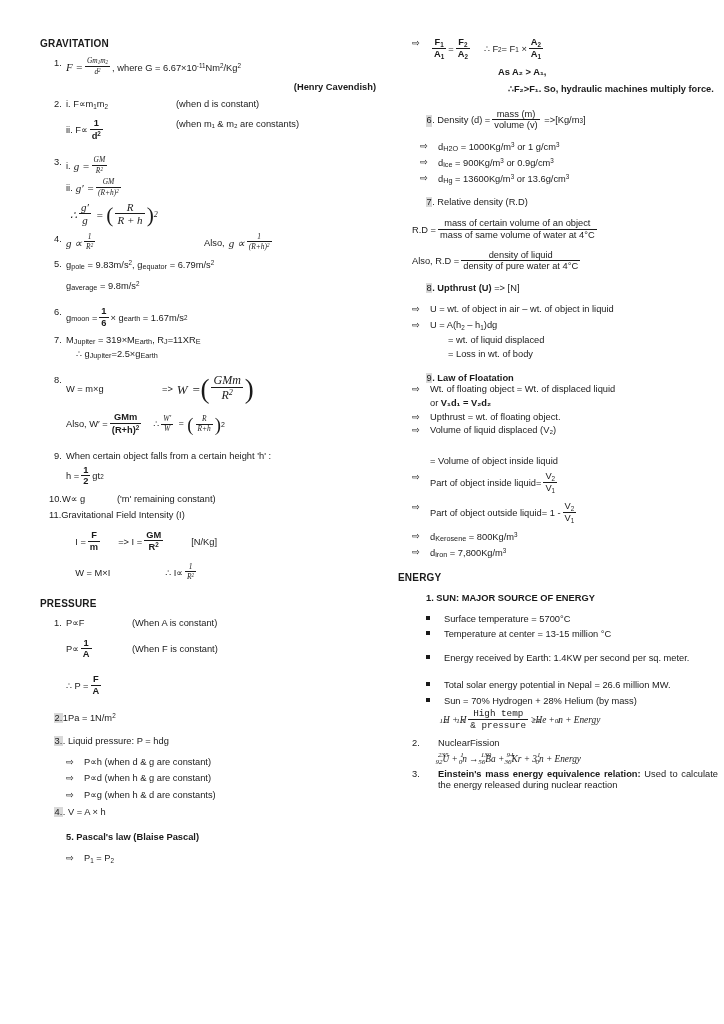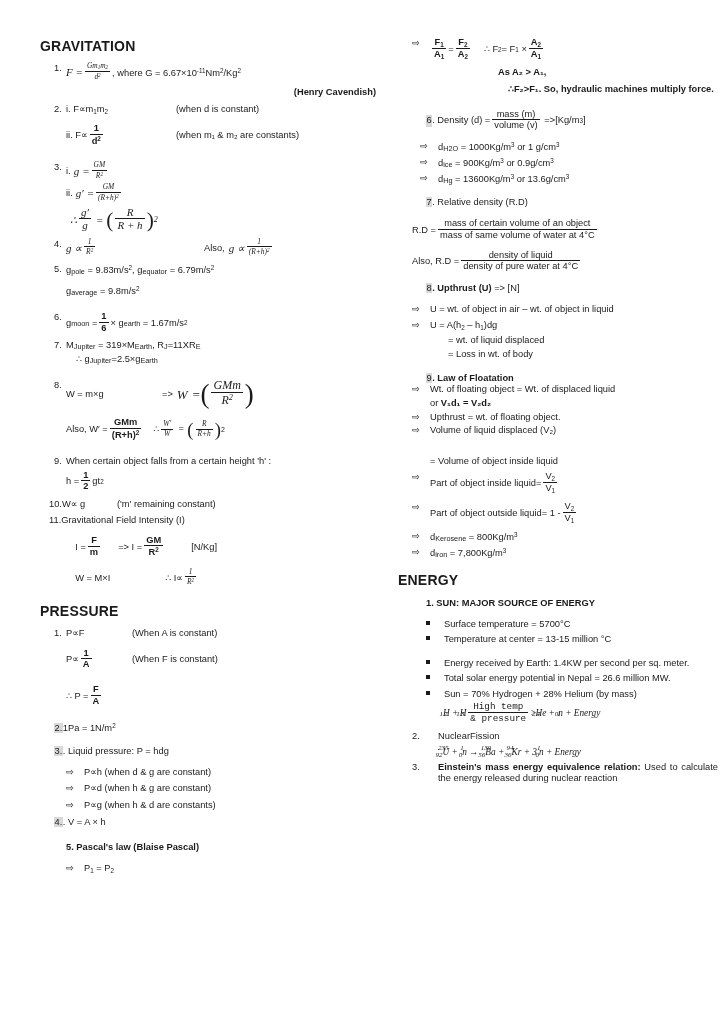--- a/index.html
+++ b/index.html
@@ -26,21 +26,21 @@
   .cols {
     display: flex;
     align-items: flex-start;
     width: 100%;
   }
   .col-left { width: 358px; flex: 0 0 358px; }
   .col-right { width: 308px; flex: 0 0 308px; margin-left: 14px; }
 
   .section-head {
     font-weight: bold;
-    font-size: 14px;
+    font-size: 10px;
     letter-spacing: 0.2px;
     margin: 0 0 7px 0;
   }
 
   
   .row {
     display: flex;
     align-items: flex-start;
     margin: 0 0 5px 0;
   }
@@ -131,21 +131,21 @@
       </div>
 
       <div class="row">
         <div class="num">2.</div>
         <div class="body">
           <div style="display:flex">
             <div style="flex:0 0 110px"><span>i. F∝m</span><sub>1</sub><span>m</span><sub>2</sub></div>
             <div>(when d is constant)</div>
           </div>
           <div class="gap-m"></div>
-          <div style="display:flex; align-items:center">
+          <div style="display:flex; ">
             <div style="flex:0 0 110px; display:flex; align-items:center">
               <span>ii. F∝</span>
                 <span class="frac big b">
                   <span class="n">1</span>
                   <span class="d"><span>d</span><sup>2</sup></span>
                 </span>
             </div>
             <div>(when m₁ &amp; m₂ are constants)</div>
           </div>
         </div>
@@ -574,21 +574,21 @@
 
       <div style="padding-left:14px">
         <div class="bullet-row" style="margin-bottom:4px">
           <div class="mark"><span class="sq-mark"></span></div>
           <div class="txt">Surface temperature = 5700°C</div>
         </div>
         <div class="bullet-row" style="margin-bottom:12px">
           <div class="mark"><span class="sq-mark"></span></div>
           <div class="txt">Temperature at center = 13-15 million °C</div>
         </div>
-        <div class="bullet-row" style="margin-bottom:4px">
+        <div class="bullet-row" style="margin-bottom:16px">
           <div class="mark"><span class="sq-mark"></span></div>
           <div class="txt">Energy received by Earth: 1.4KW per second per sq. meter.</div>
         </div>
         <div class="bullet-row" style="margin-bottom:4px">
           <div class="mark"><span class="sq-mark"></span></div>
           <div class="txt">Total solar energy potential in Nepal = 26.6 million MW.</div>
         </div>
         <div class="bullet-row" style="margin-bottom:2px">
           <div class="mark"><span class="sq-mark"></span></div>
           <div class="txt">Sun = 70% Hydrogen + 28% Helium   (by mass)</div>

